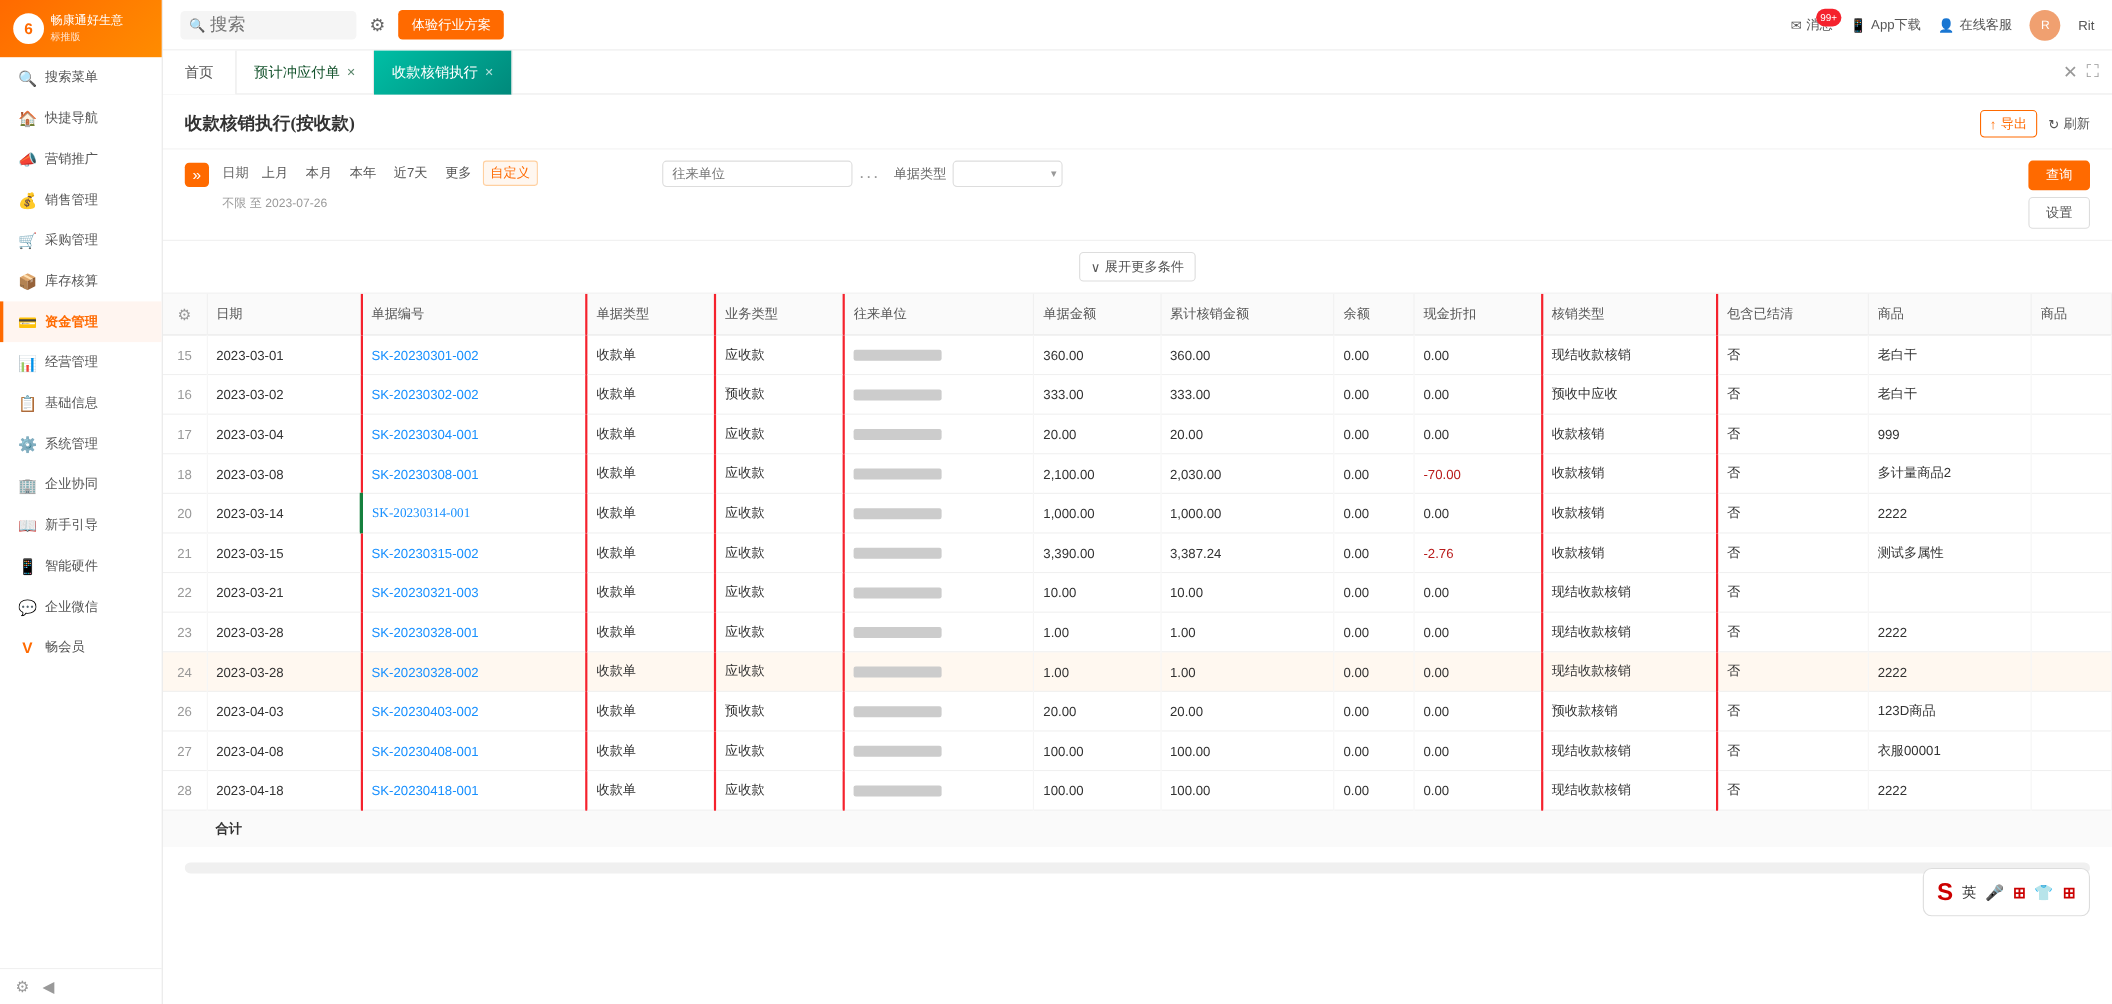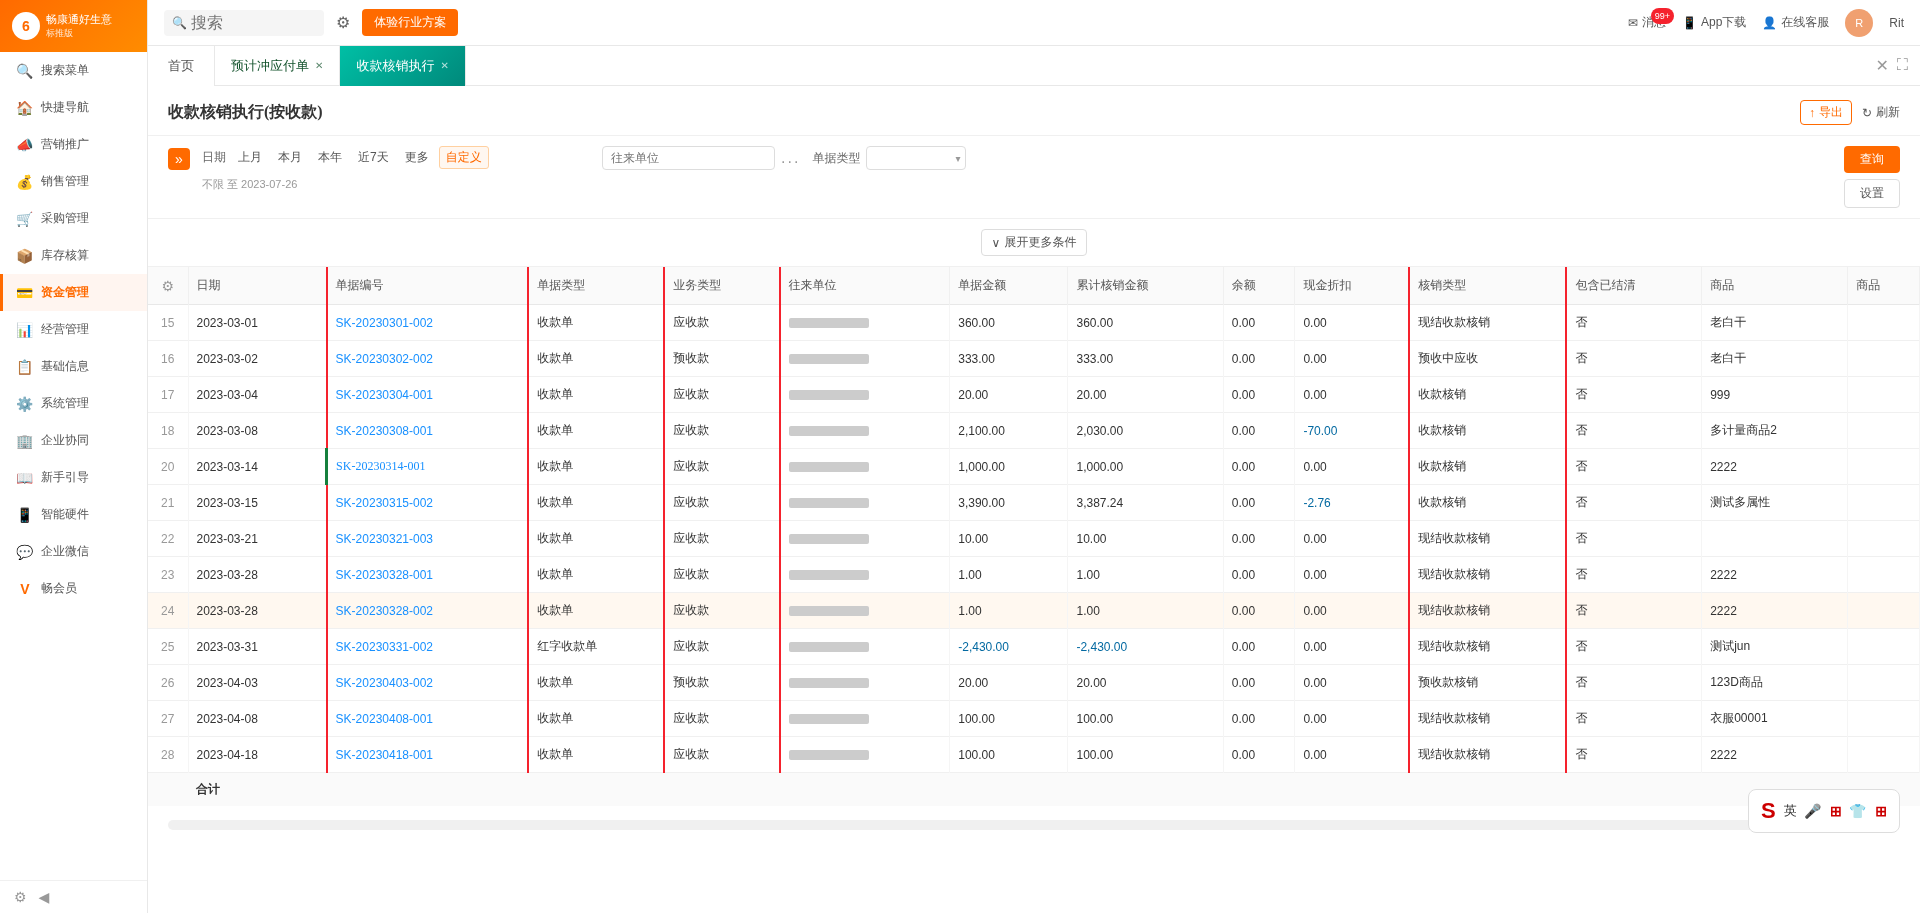--- a/index.html
+++ b/index.html
@@ -281,21 +281,21 @@
     }
     tbody tr.highlighted { background: #fff8f0; }
     tbody td {
       padding: 9px 8px;
       color: #333;
       border-right: 1px solid #f5f5f5;
       white-space: nowrap;
     }
     tbody td:first-child { text-align: center; color: #999; }
     .link-text { color: #1890ff; cursor: pointer; text-decoration: none; }
-    .negative { color: #0369a1; }
+    .negative { color: #b91c1c; }
 
     
     .table-footer td {
       background: #fafafa;
       font-weight: bold;
       color: #333;
       padding: 8px 8px;
     }
 
     
@@ -676,36 +676,20 @@
     <td class="">1.00</td>
     <td class="">1.00</td>
     <td>0.00</td>
     <td class="">0.00</td>
     <td style="border-left:2px solid #f5222d;border-right:2px solid #f5222d;">现结收款核销</td>
     <td>否</td>
     <td>2222</td>
     <td></td>
   </tr>
               <tr>
-    <td>25</td>
-    <td>2023-03-31</td>
-    <td style="border-left:2px solid #f5222d;border-right:2px solid #f5222d;"><a class="link-text">SK-20230331-002</a></td>
-    <td>红字收款单</td>
-    <td style="border-left:2px solid #f5222d;border-right:2px solid #f5222d;">应收款</td>
-    <td><span style="display:inline-block;width:80px;height:10px;background:#ccc;border-radius:2px;vertical-align:middle;"></span></td>
-    <td class="negative">-2,430.00</td>
-    <td class="negative">-2,430.00</td>
-    <td>0.00</td>
-    <td class="">0.00</td>
-    <td style="border-left:2px solid #f5222d;border-right:2px solid #f5222d;">现结收款核销</td>
-    <td>否</td>
-    <td>测试jun</td>
-    <td></td>
-  </tr>
-              <tr>
     <td>26</td>
     <td>2023-04-03</td>
     <td style="border-left:2px solid #f5222d;border-right:2px solid #f5222d;"><a class="link-text">SK-20230403-002</a></td>
     <td>收款单</td>
     <td style="border-left:2px solid #f5222d;border-right:2px solid #f5222d;">预收款</td>
     <td><span style="display:inline-block;width:80px;height:10px;background:#ccc;border-radius:2px;vertical-align:middle;"></span></td>
     <td class="">20.00</td>
     <td class="">20.00</td>
     <td>0.00</td>
     <td class="">0.00</td>

